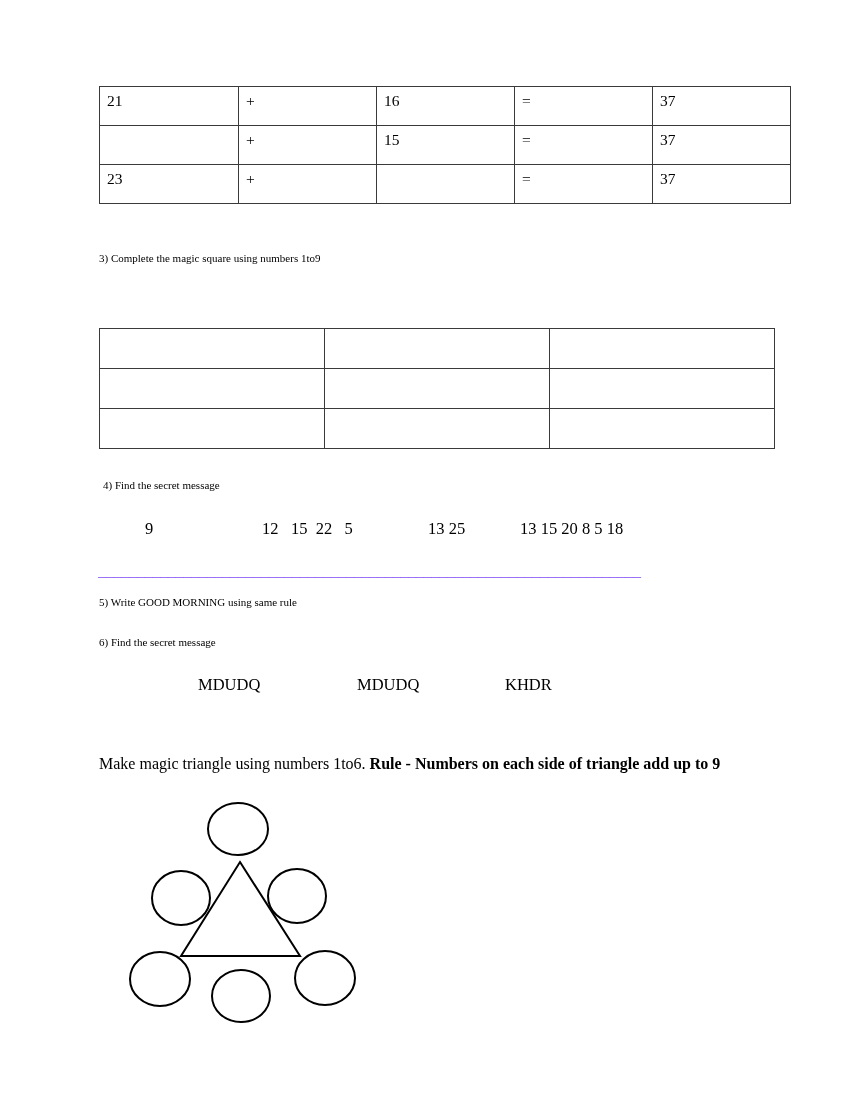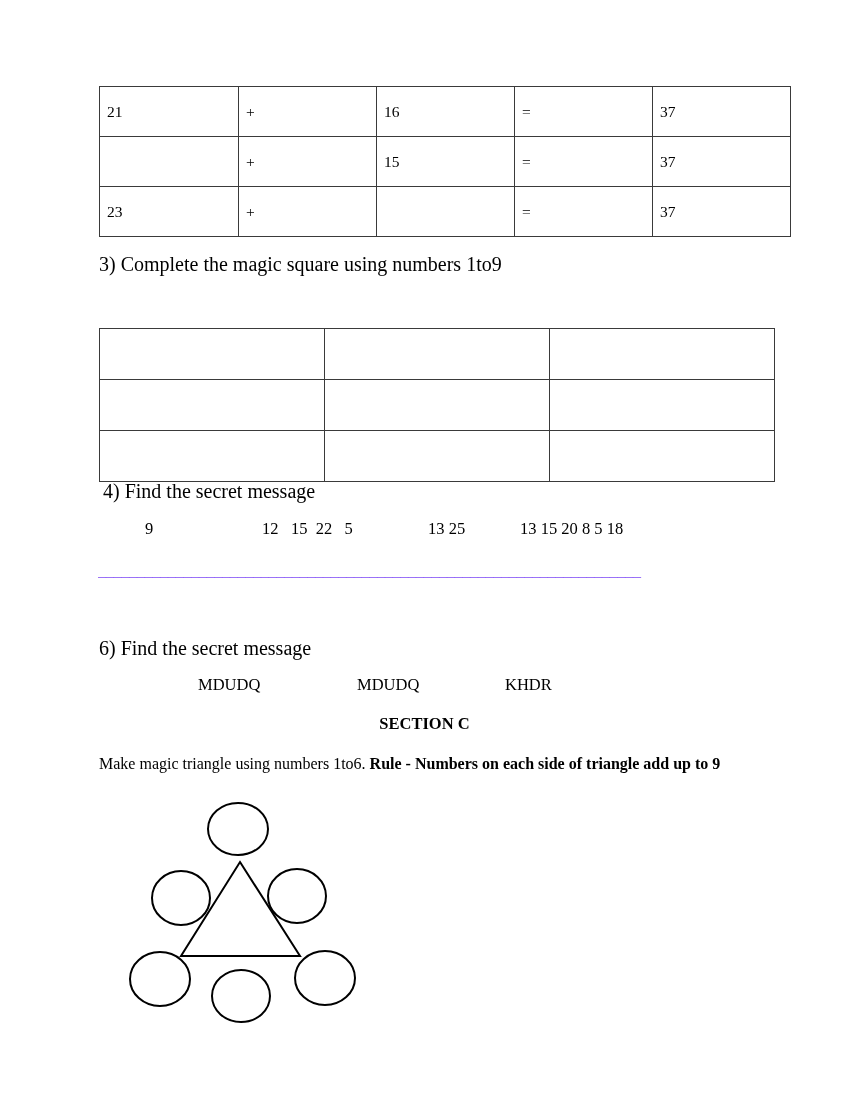--- a/index.html
+++ b/index.html
@@ -29,21 +29,21 @@
   .doc-table {
     position: absolute;
     border-collapse: collapse;
     table-layout: fixed;
   }
   .doc-table td {
     border: 1px solid #3a3a3a;
     vertical-align: top;
     font-size: 15.5px;
     line-height: 1.15;
-    padding: 16px 0 0 7px;
+    padding: 5px 0 0 7px;
     font-family: "Liberation Serif", serif;
   }
 
   #equations-table {
     left: 99px;
     top: 86px;
     width: 651px;
   }
   #equations-table td { height: 33px; }
   #equations-table td.c1 { width: 131px; }
@@ -58,21 +58,21 @@
     width: 651px;
   }
   #magic-square-table td {
     height: 34px;
     width: 217px;
   }
 
   
   .ptext {
     position: absolute;
-    font-size: 20px;
+    font-size: 11px;
     line-height: 1.25;
     white-space: nowrap;
     font-family: "Liberation Serif", serif;
   }
   #q3-line       { left: 99px;  top: 252px; }
   #q3-rule-line  { left: 99px;  top: 291px; }
   #q4-line       { left: 103px; top: 479px; }
   #q5-line       { left: 99px;  top: 596px; }
   #q6-line       { left: 99px;  top: 636px; }
 
@@ -218,30 +218,30 @@
 
   <div id="secret-numbers-row">
     <span id="secret-num-0">9</span>
     <span id="secret-num-1">12   15  22   5</span>
     <span id="secret-num-2">13 25</span>
     <span id="secret-num-3">13 15 20 8 5 18</span>
   </div>
 
   <div id="answer-rule-line">______________________________________________________________________</div>
 
+  <div class="ptext" id="q5-line">5) Write GOOD MORNING using same rule</div>
 
   <div class="ptext" id="q6-line">6) Find the secret message</div>
 
   <div id="cipher-words-row">
     <span id="cipher-word-0">MDUDQ</span>
     <span id="cipher-word-1">MDUDQ</span>
     <span id="cipher-word-2">KHDR</span>
   </div>
 
-  <div id="section-c-heading">SECTION C</div>
 
   <div id="triangle-instruction"><span>Make magic triangle using numbers 1to6. </span><span class="bold">Rule - Numbers on each side of triangle add up to 9</span></div>
 
   <div id="magic-triangle-figure">
     <svg width="250" height="235" viewBox="0 0 250 235" xmlns="http://www.w3.org/2000/svg">
 
       <ellipse cx="118" cy="31" rx="30" ry="26" fill="#ffffff" stroke="#000000" stroke-width="2"></ellipse>
 
       <ellipse cx="61" cy="100" rx="29" ry="27" fill="#ffffff" stroke="#000000" stroke-width="2"></ellipse>
 

